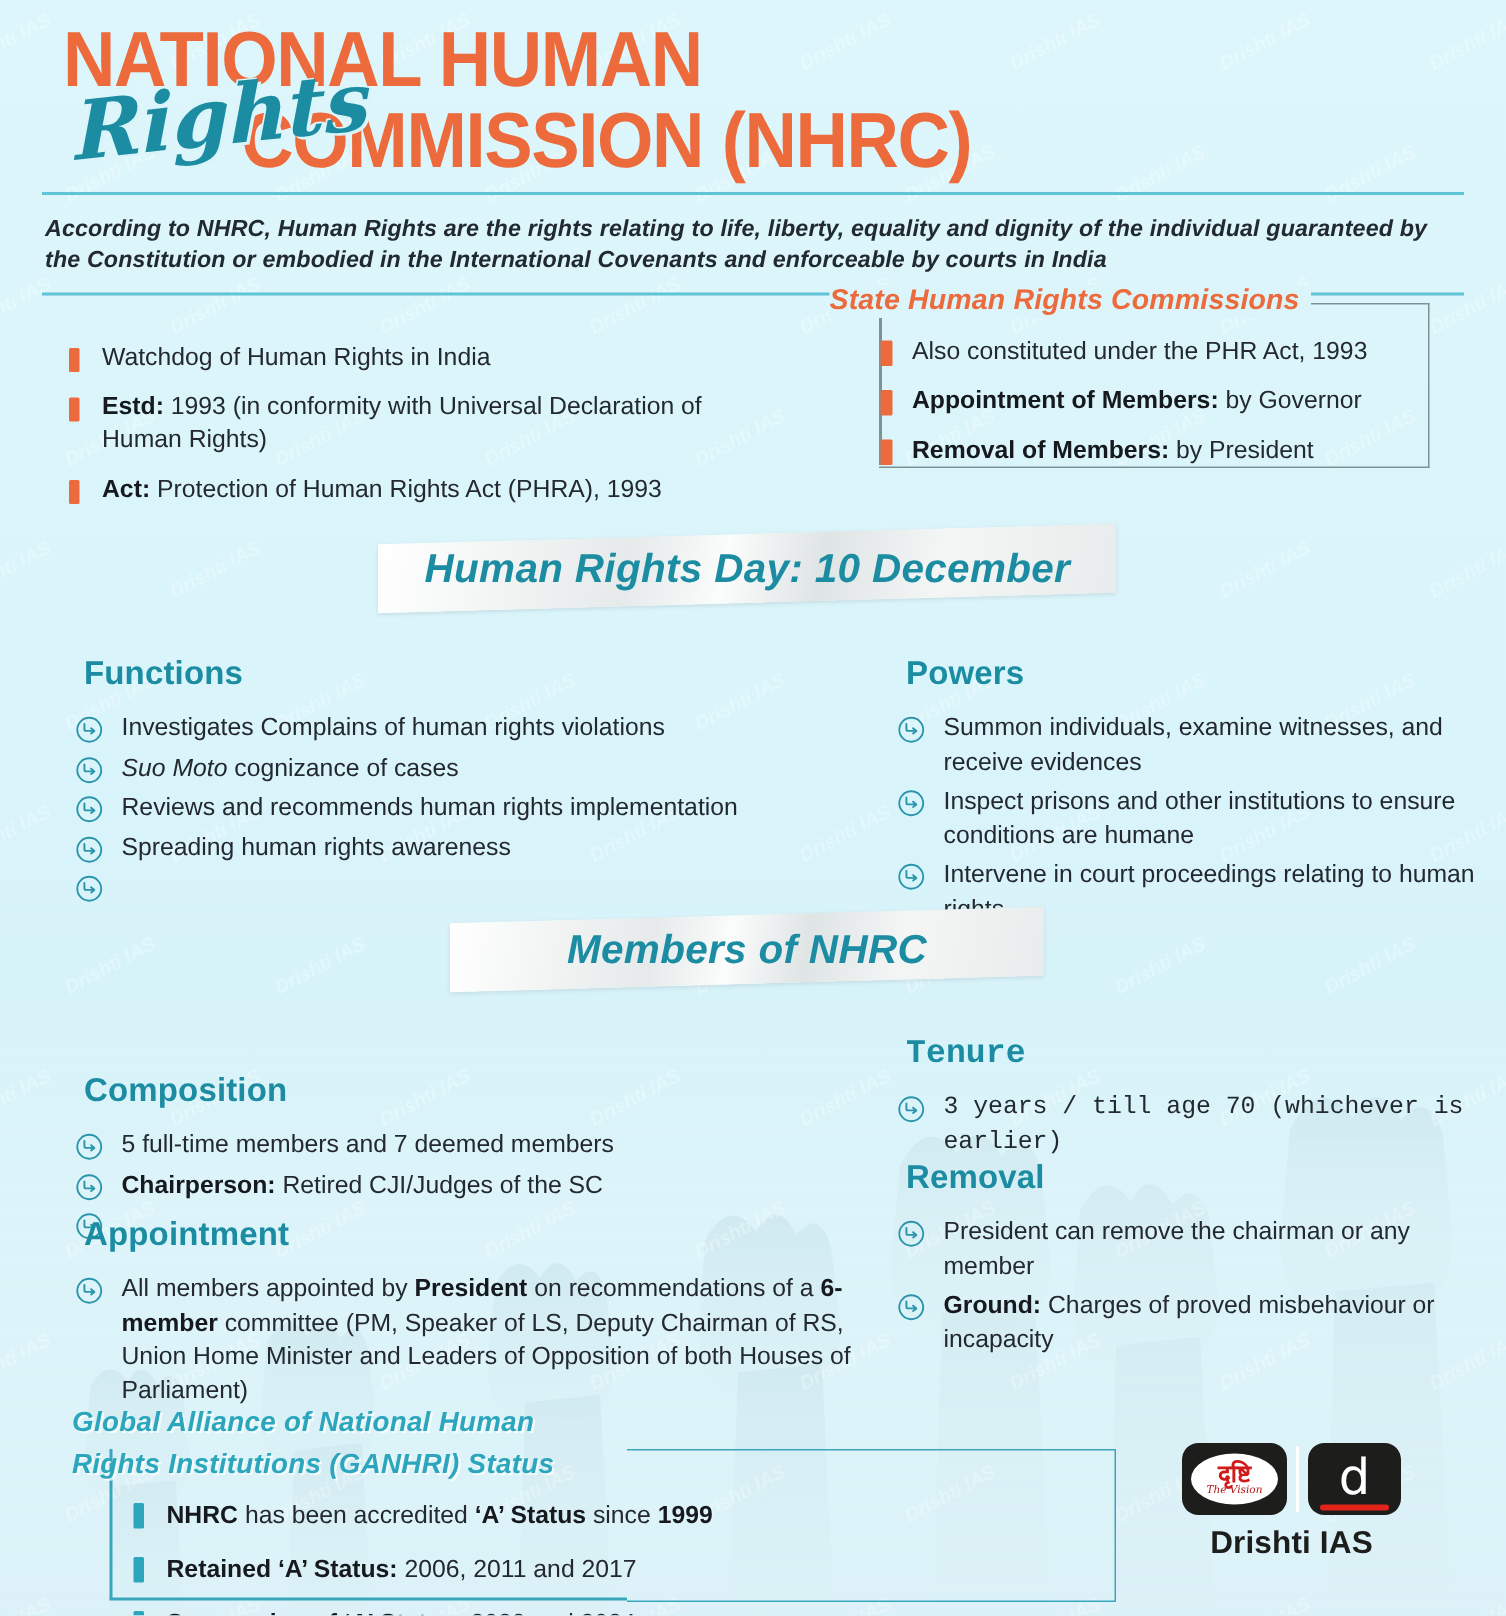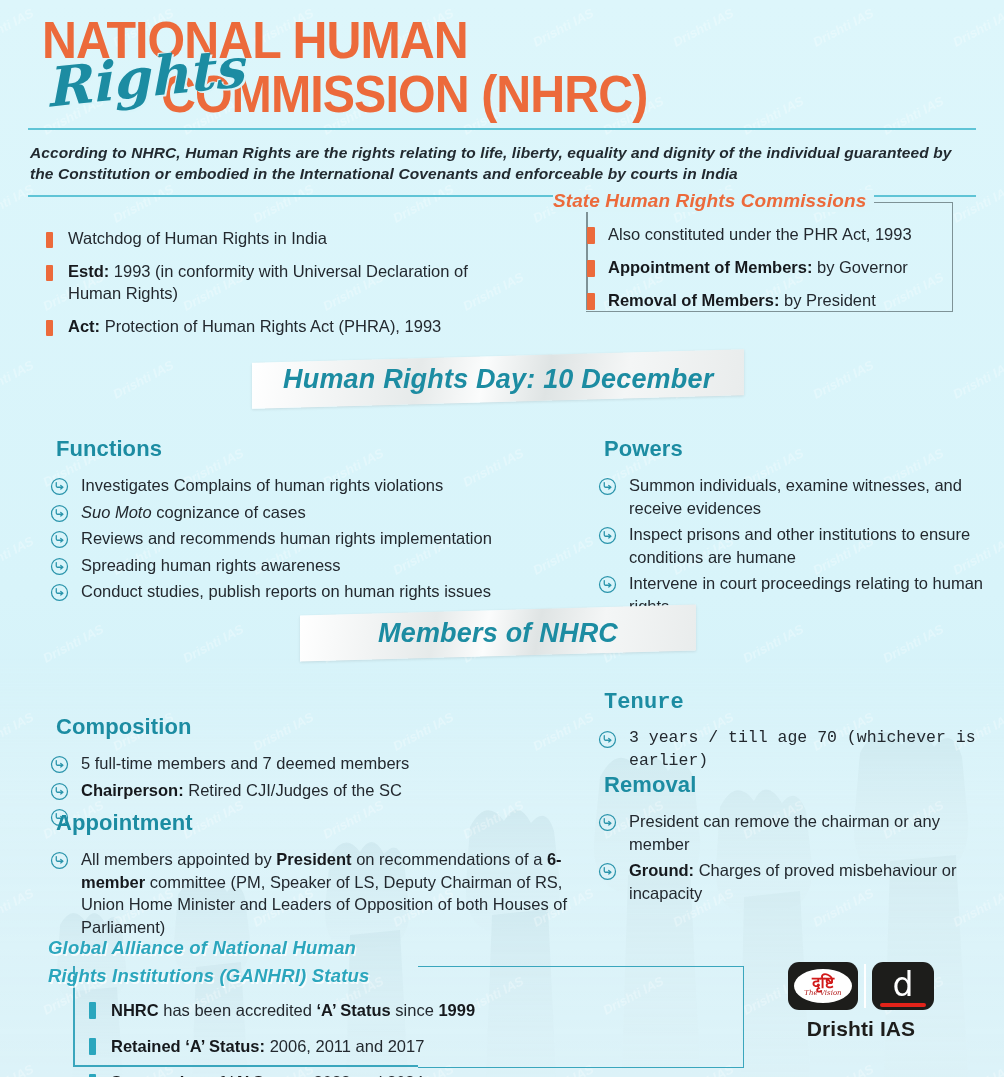--- a/index.html
+++ b/index.html
@@ -407,21 +407,21 @@
               <path d="M6.6 5.9 V9.6 a1.2 1.2 0 0 0 1.2 1.2 H12.9" fill="none" stroke="#2a94ab" stroke-width="1.35" stroke-linecap="round"></path>
               <path d="M11.3 8.9 L13.6 10.8 L11.3 12.6" fill="none" stroke="#2a94ab" stroke-width="1.35" stroke-linecap="round" stroke-linejoin="round"></path>
             </svg>
           </span><span>Spreading human rights awareness</span></li>
         <li><span class="ar-ico">
             <svg viewBox="0 0 20 20" width="19" height="19" xmlns="http://www.w3.org/2000/svg">
               <circle cx="10" cy="10" r="8.4" fill="none" stroke="#2a94ab" stroke-width="1.3"></circle>
               <path d="M6.6 5.9 V9.6 a1.2 1.2 0 0 0 1.2 1.2 H12.9" fill="none" stroke="#2a94ab" stroke-width="1.35" stroke-linecap="round"></path>
               <path d="M11.3 8.9 L13.6 10.8 L11.3 12.6" fill="none" stroke="#2a94ab" stroke-width="1.35" stroke-linecap="round" stroke-linejoin="round"></path>
             </svg>
-          </span><span>Conduct studies, publish reports on human rights issues</span></li>
+          </span></li>
       </ul>
   </div>
 
   <div class="blk" style="left:598px;top:434px;width:390px;">
     <div class="sec-h">Powers</div>
     <ul class="ar-list" id="powersList">
         <li><span class="ar-ico">
             <svg viewBox="0 0 20 20" width="19" height="19" xmlns="http://www.w3.org/2000/svg">
               <circle cx="10" cy="10" r="8.4" fill="none" stroke="#2a94ab" stroke-width="1.3"></circle>
               <path d="M6.6 5.9 V9.6 a1.2 1.2 0 0 0 1.2 1.2 H12.9" fill="none" stroke="#2a94ab" stroke-width="1.35" stroke-linecap="round"></path>

